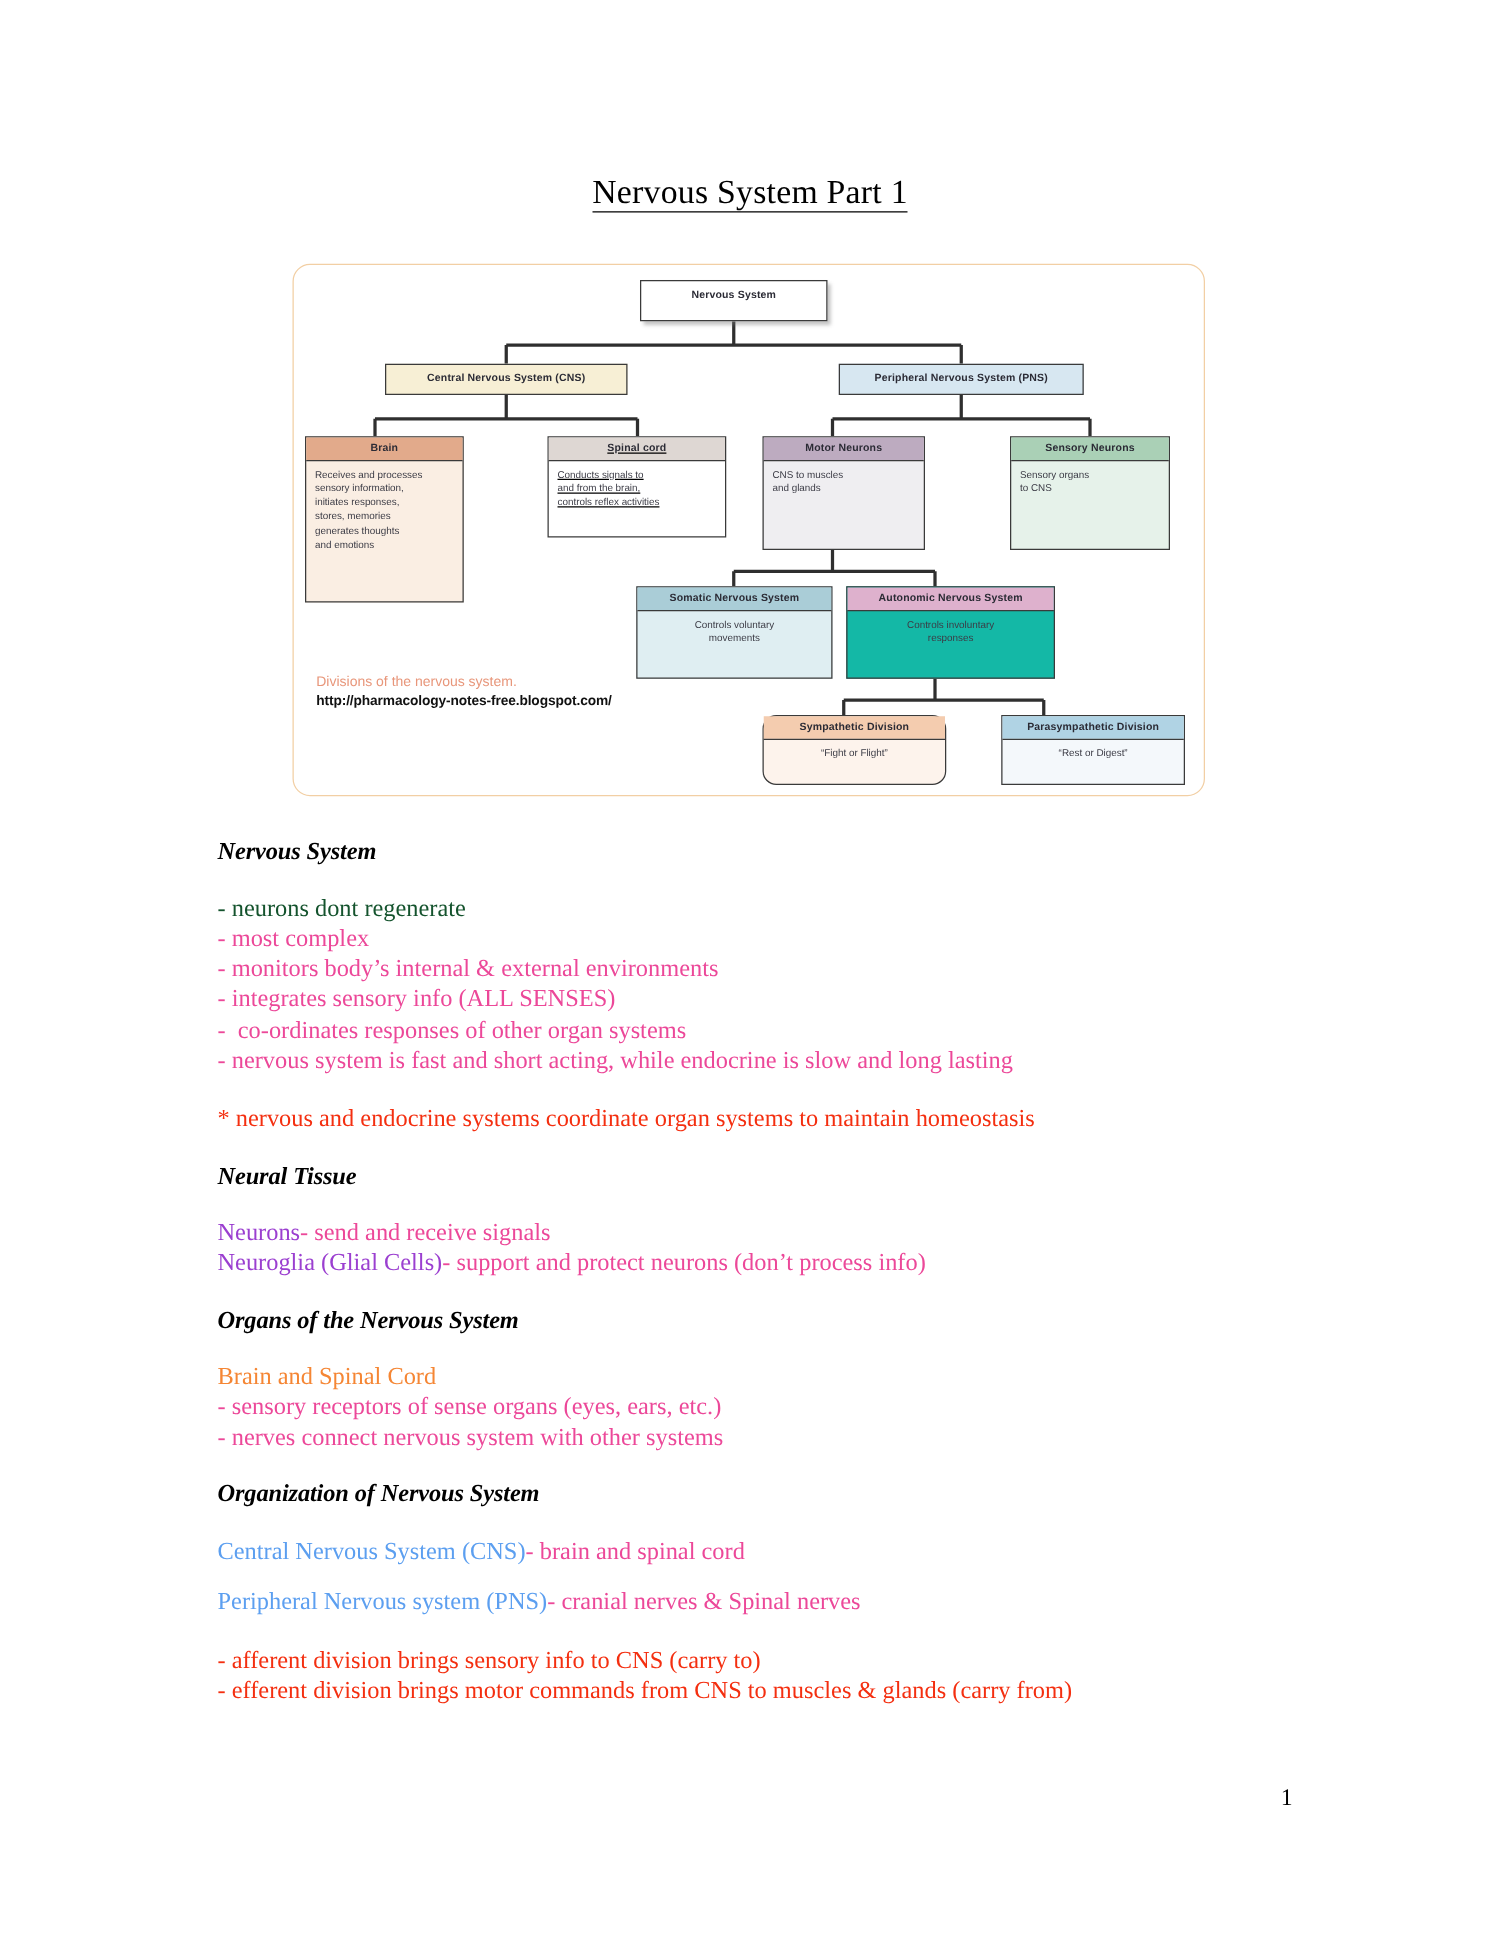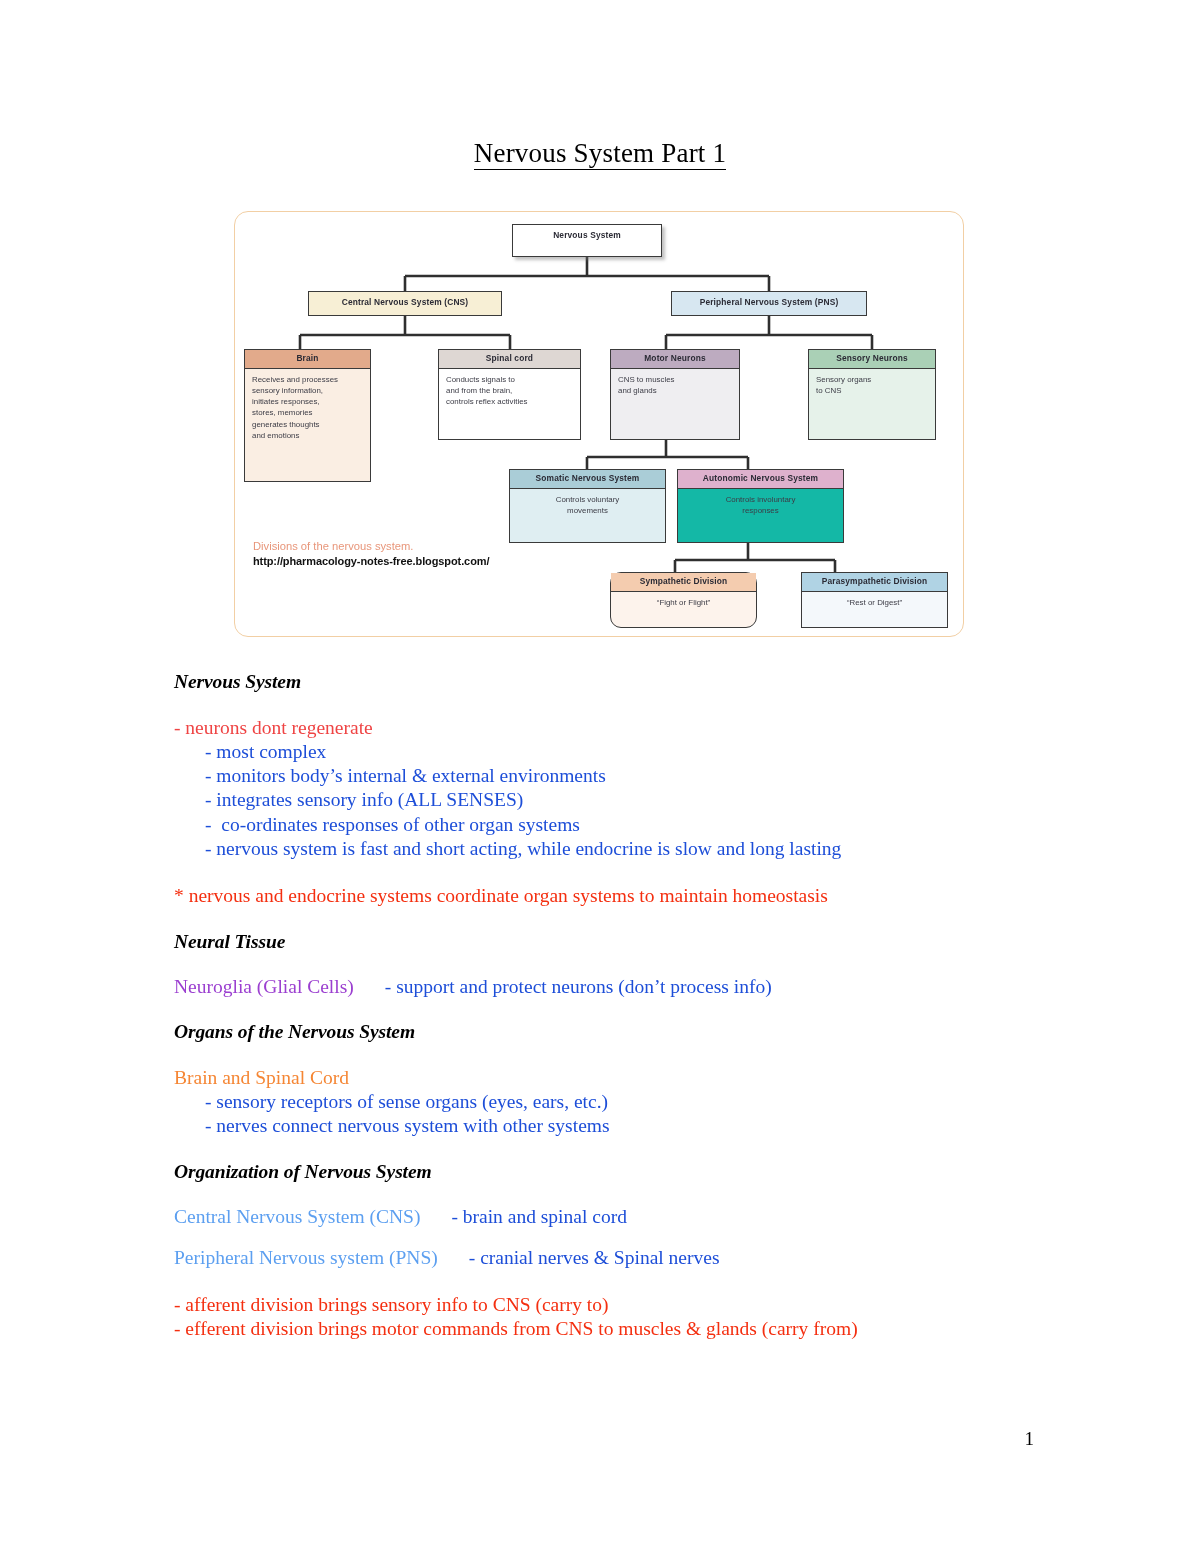--- a/index.html
+++ b/index.html
@@ -131,26 +131,26 @@
   }
   .line {
     font-size: 19.5px;
     line-height: 24.3px;
     white-space: pre-wrap;
   }
   .gap-lg { height: 24px; }
   .gap-md { height: 23px; }
   .gap-sm { height: 16px; }
 
-  .c-crimson { color: #ef4444; }
+  .c-crimson { color: #14532d; }
   .c-red     { color: #f42f10; }
   .c-purple  { color: #9b3fd0; }
   .c-orange  { color: #f58634; }
   .c-blue    { color: #5c9ff0; }
-  .c-black   { color: #1d4ed8; margin-left: 31px; }
+  .c-black   { color: #ec4899; }
 
   .page-num {
     position: absolute;
     left: 0;
     top: 1428px;
     width: 1034px;
     text-align: right;
     font-size: 19px;
   }
 </style>
@@ -210,21 +210,21 @@
     <div class="node" style="left:9px; top:137px; width:127px; height:133px; background:#faeee3;">
       <div class="hdr" style="background:#e2aa8b;">Brain</div>
       <div class="body">Receives and processes
 sensory information,
 initiates responses,
 stores, memories
 generates thoughts
 and emotions</div>
     </div>
 
-    <div class="node" style="left:203px; top:137px; width:143px; height:91px; background:#ffffff;">
+    <div class="node" style="left:203px; top:137px; width:143px; height:81px; background:#ffffff;text-decoration:underline;">
       <div class="hdr" style="background:#ded7d3;">Spinal cord</div>
       <div class="body">Conducts signals to
 and from the brain,
 controls reflex activities</div>
     </div>
 
     <div class="node" style="left:375px; top:137px; width:130px; height:91px; background:#efeef1;">
       <div class="hdr" style="background:#bdabc0;">Motor Neurons</div>
       <div class="body">CNS to muscles
 and glands</div>
@@ -276,20 +276,21 @@
   <div class="line c-black">- integrates sensory info (ALL SENSES)</div>
   <div class="line c-black">-  co-ordinates responses of other organ systems</div>
   <div class="line c-black">- nervous system is fast and short acting, while endocrine is slow and long lasting</div>
 
   <div class="gap-md"></div>
   <div class="line c-red">* nervous and endocrine systems coordinate organ systems to maintain homeostasis</div>
 
   <div class="gap-md"></div>
   <div class="sec-head">Neural Tissue</div>
   <div class="gap-lg"></div>
+  <div class="line"><span class="c-purple">Neurons</span><span class="c-black">- send and receive signals</span></div>
   <div class="line"><span class="c-purple">Neuroglia (Glial Cells)</span><span class="c-black">- support and protect neurons (don’t process info)</span></div>
 
   <div class="gap-md"></div>
   <div class="sec-head">Organs of the Nervous System</div>
   <div class="gap-lg"></div>
   <div class="line c-orange">Brain and Spinal Cord</div>
   <div class="line c-black">- sensory receptors of sense organs (eyes, ears, etc.)</div>
   <div class="line c-black">- nerves connect nervous system with other systems</div>
 
   <div class="gap-md"></div>

